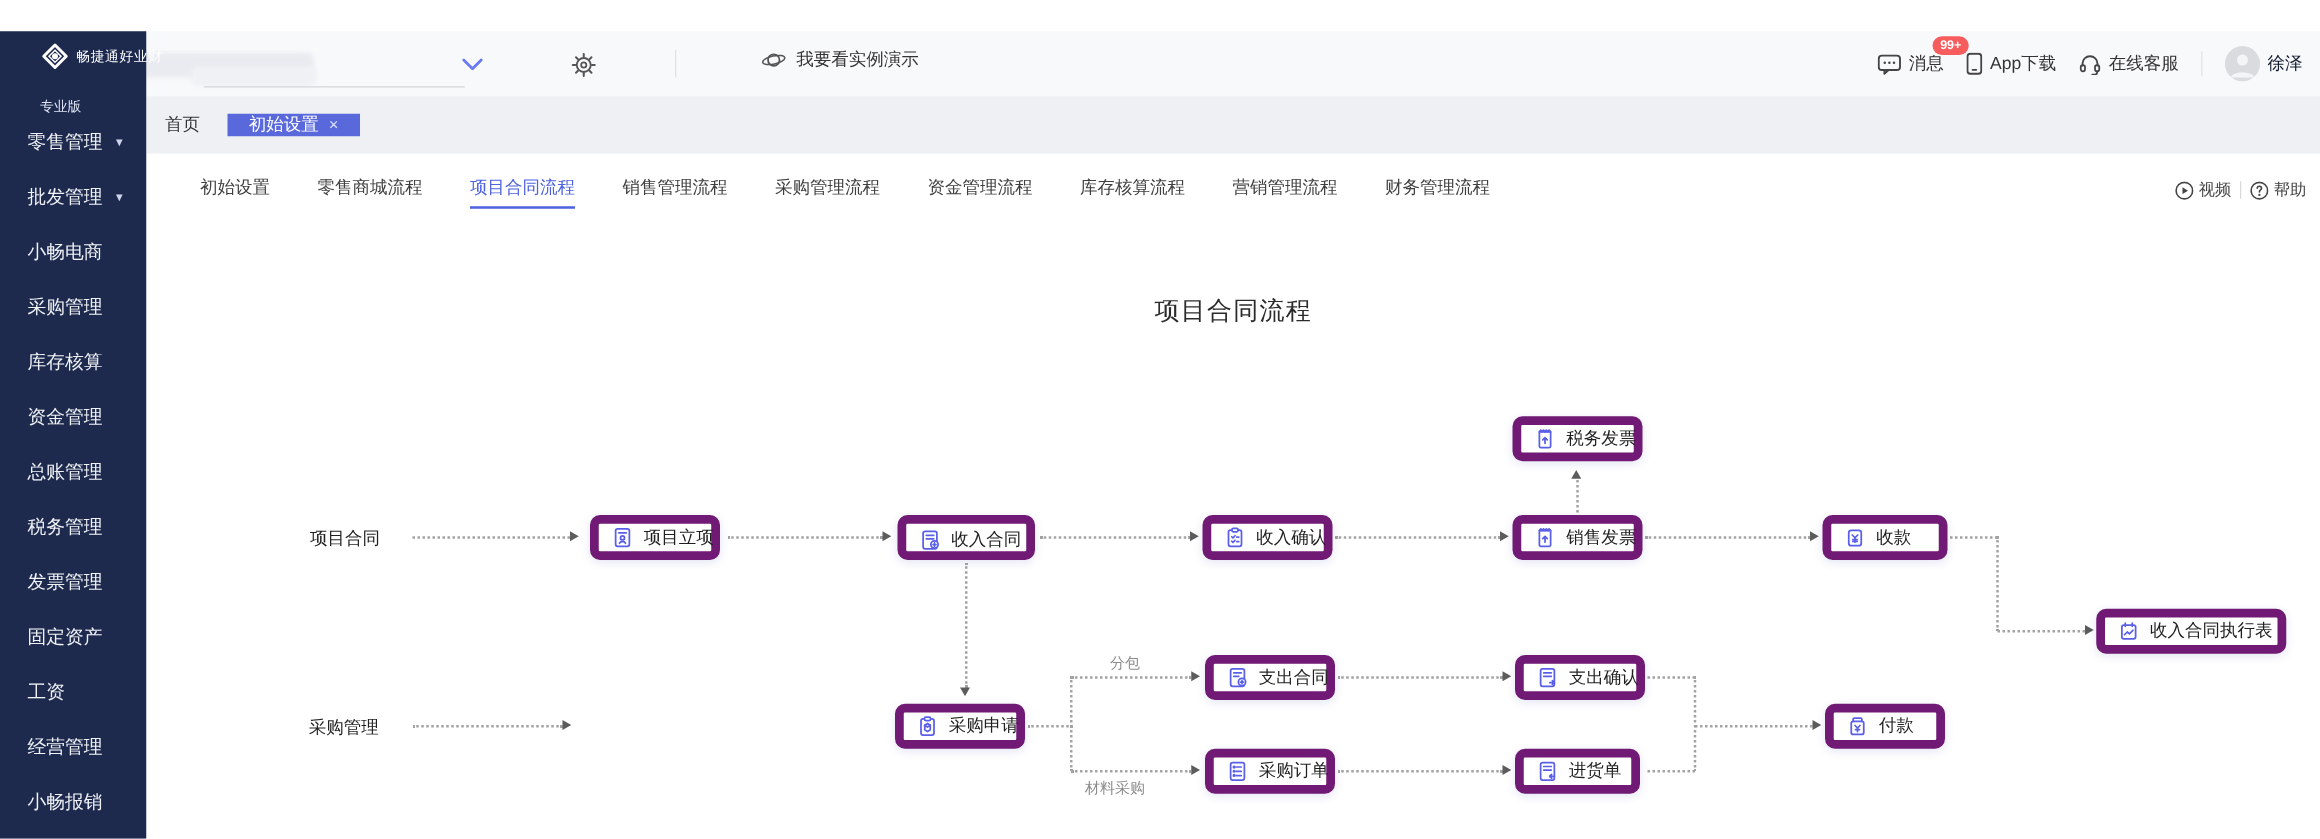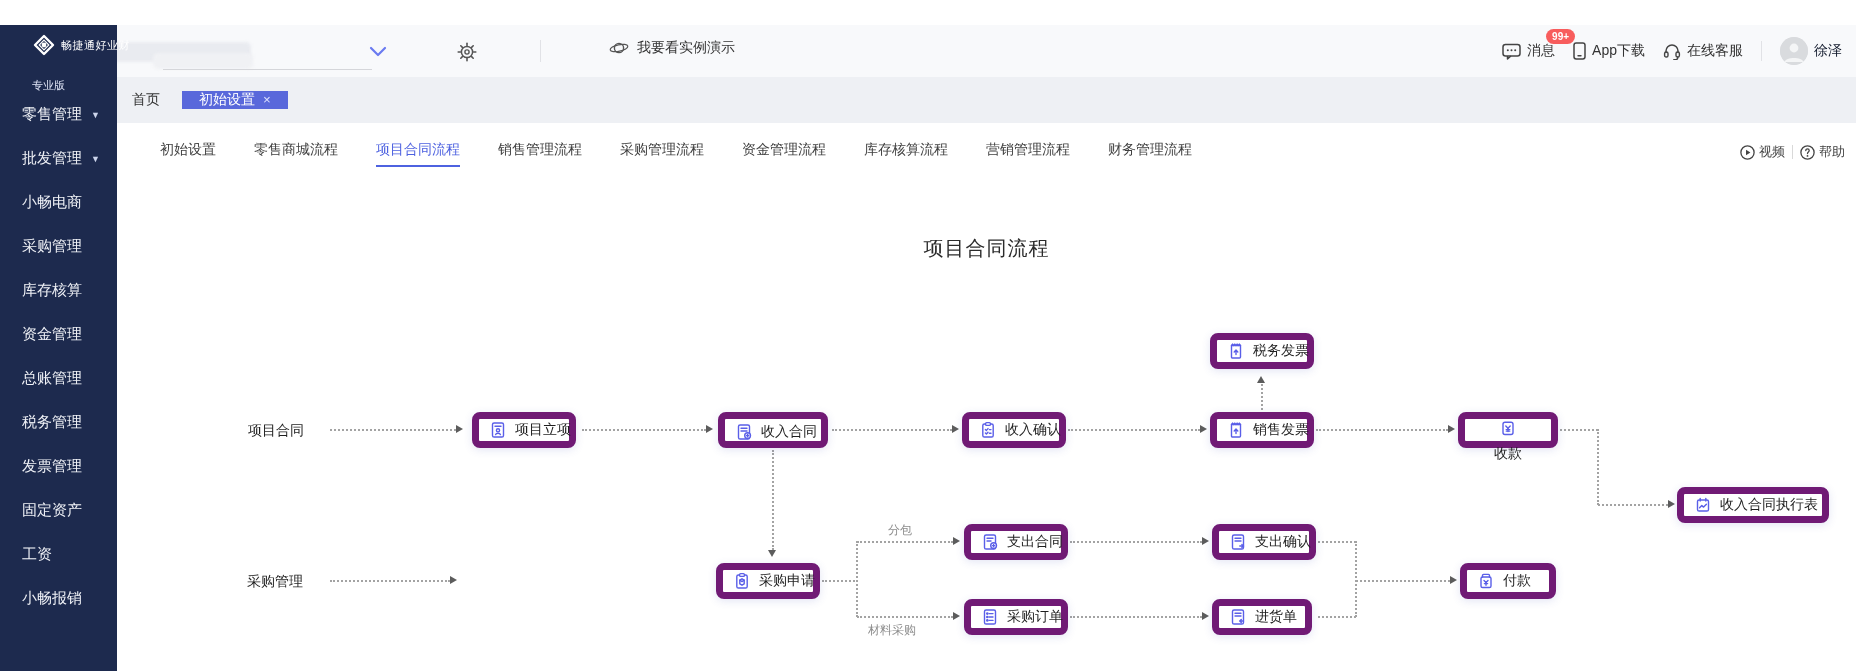--- a/index.html
+++ b/index.html
@@ -88,20 +88,21 @@
     <div class="menu-item"><span>批发管理</span><span class="caret">▼</span></div>
     <div class="menu-item"><span>小畅电商</span></div>
     <div class="menu-item"><span>采购管理</span></div>
     <div class="menu-item"><span>库存核算</span></div>
     <div class="menu-item"><span>资金管理</span></div>
     <div class="menu-item"><span>总账管理</span></div>
     <div class="menu-item"><span>税务管理</span></div>
     <div class="menu-item"><span>发票管理</span></div>
     <div class="menu-item"><span>固定资产</span></div>
     <div class="menu-item"><span>工资</span></div>
+    <div class="menu-item"><span>经营管理</span></div>
     <div class="menu-item"><span>小畅报销</span></div>
   </div>
 </div>
 
 <div class="header">
   <div class="redact-a"></div>
   <div class="redact-b"></div>
   <div class="search-underline"></div>
   <svg class="chevron-btn" viewBox="0 0 22 16">
     <polyline points="4,4 11,11 18,4" fill="none" stroke="#6a7af0" stroke-width="2.2" stroke-linecap="round" stroke-linejoin="round"></polyline>
@@ -305,21 +306,21 @@
     <span>税务发票</span>
   </div>
   <div class="node" style="left:1210px; top:412px; width:104px;">
     <svg width="18" height="18" viewBox="0 0 18 18" fill="none" stroke="#5a5fe8" stroke-width="1.4" stroke-linecap="round" stroke-linejoin="round">
       <path d="M4.5 3.5h9v11.5a1 1 0 0 1-1 1h-7a1 1 0 0 1-1-1z"></path>
         <path d="M4.5 3.5l1.1-1.4 1.1 1.4 1.1-1.4 1.2 1.4 1.1-1.4 1.1 1.4 1.1-1.4 1.2 1.4"></path>
       <path d="M9 12.6V8.2M7.2 9.9L9 8.1l1.8 1.8"></path>
     </svg>
     <span>销售发票</span>
   </div>
-  <div class="node" style="left:1458px; top:412px; width:100px;flex-direction:column;">
+  <div class="node" style="left:1458px; top:412px; width:100px;">
     <svg width="18" height="18" viewBox="0 0 18 18" fill="none" stroke="#5a5fe8" stroke-width="1.4" stroke-linecap="round" stroke-linejoin="round">
       <rect x="4" y="3.2" width="10" height="12.3" rx="2"></rect>
       <path d="M6.8 7l2.2 2.2L11.2 7"></path>
         <line x1="9" y1="9.2" x2="9" y2="12.6"></line>
         <line x1="7.2" y1="10.6" x2="10.8" y2="10.6"></line>
         <line x1="7.2" y1="12.1" x2="10.8" y2="12.1"></line>
     </svg>
     <span>收款</span>
   </div>
   <div class="node" style="left:964px; top:524px; width:104px;">

